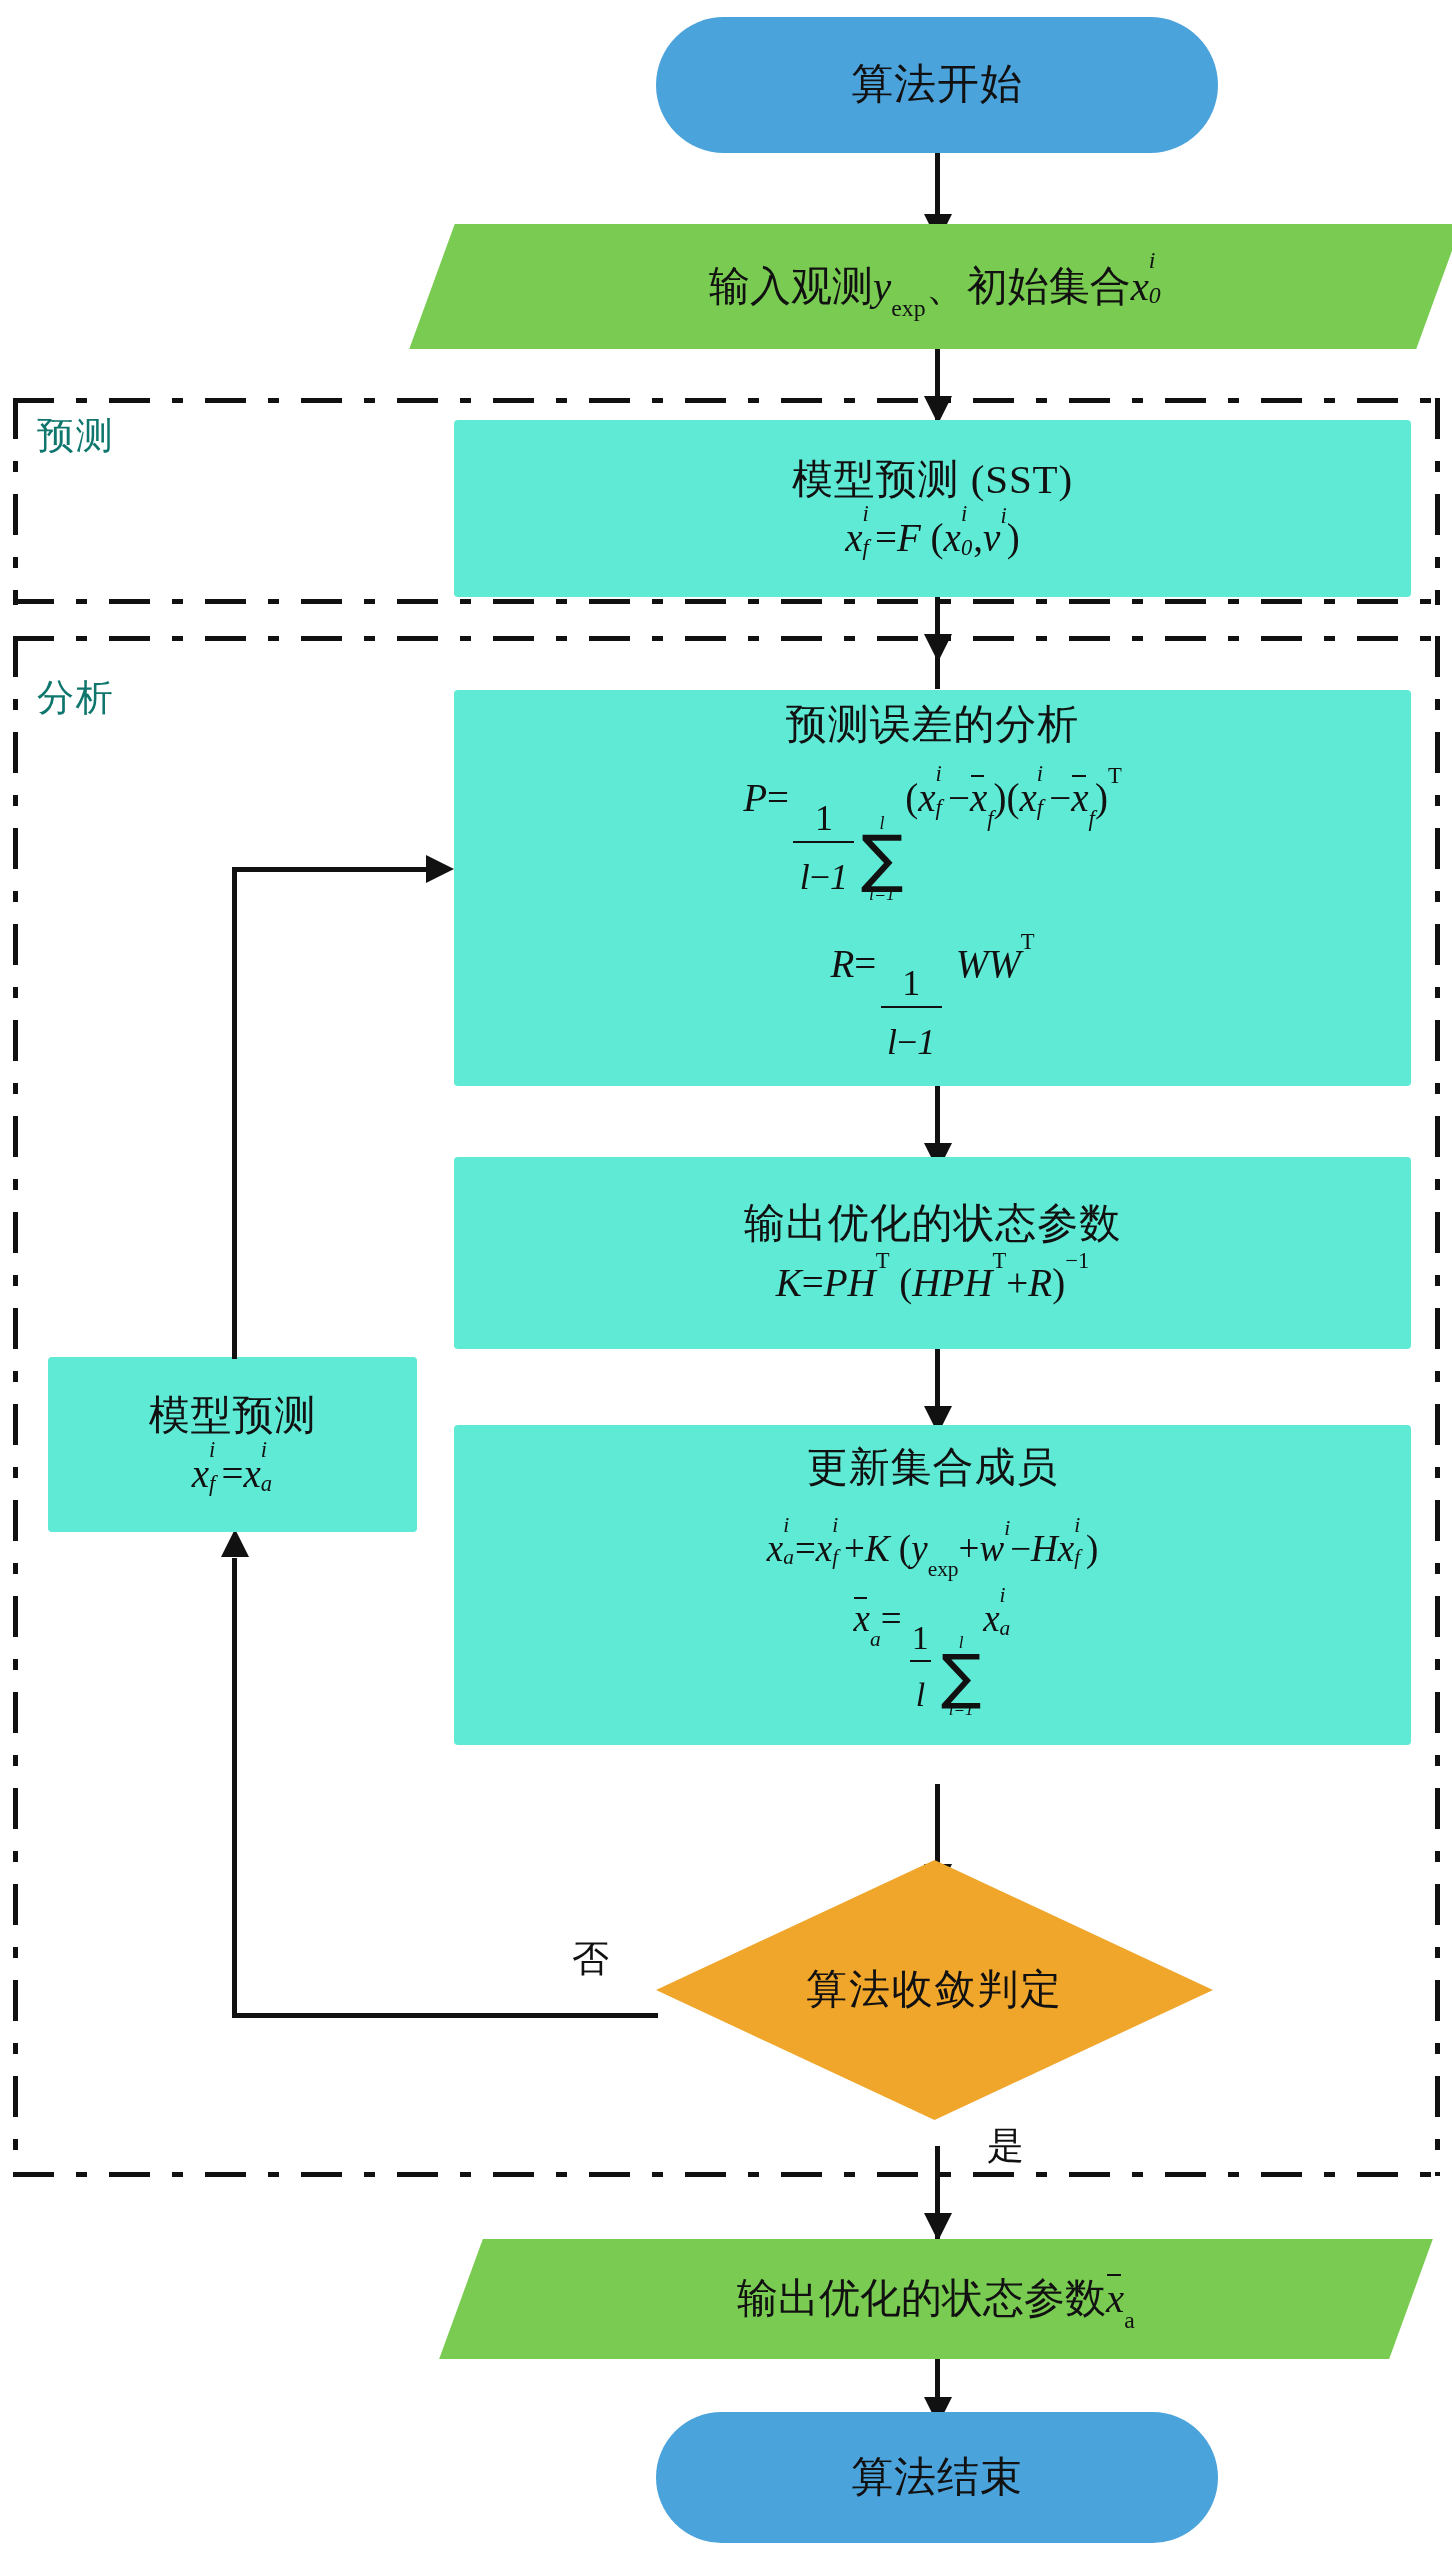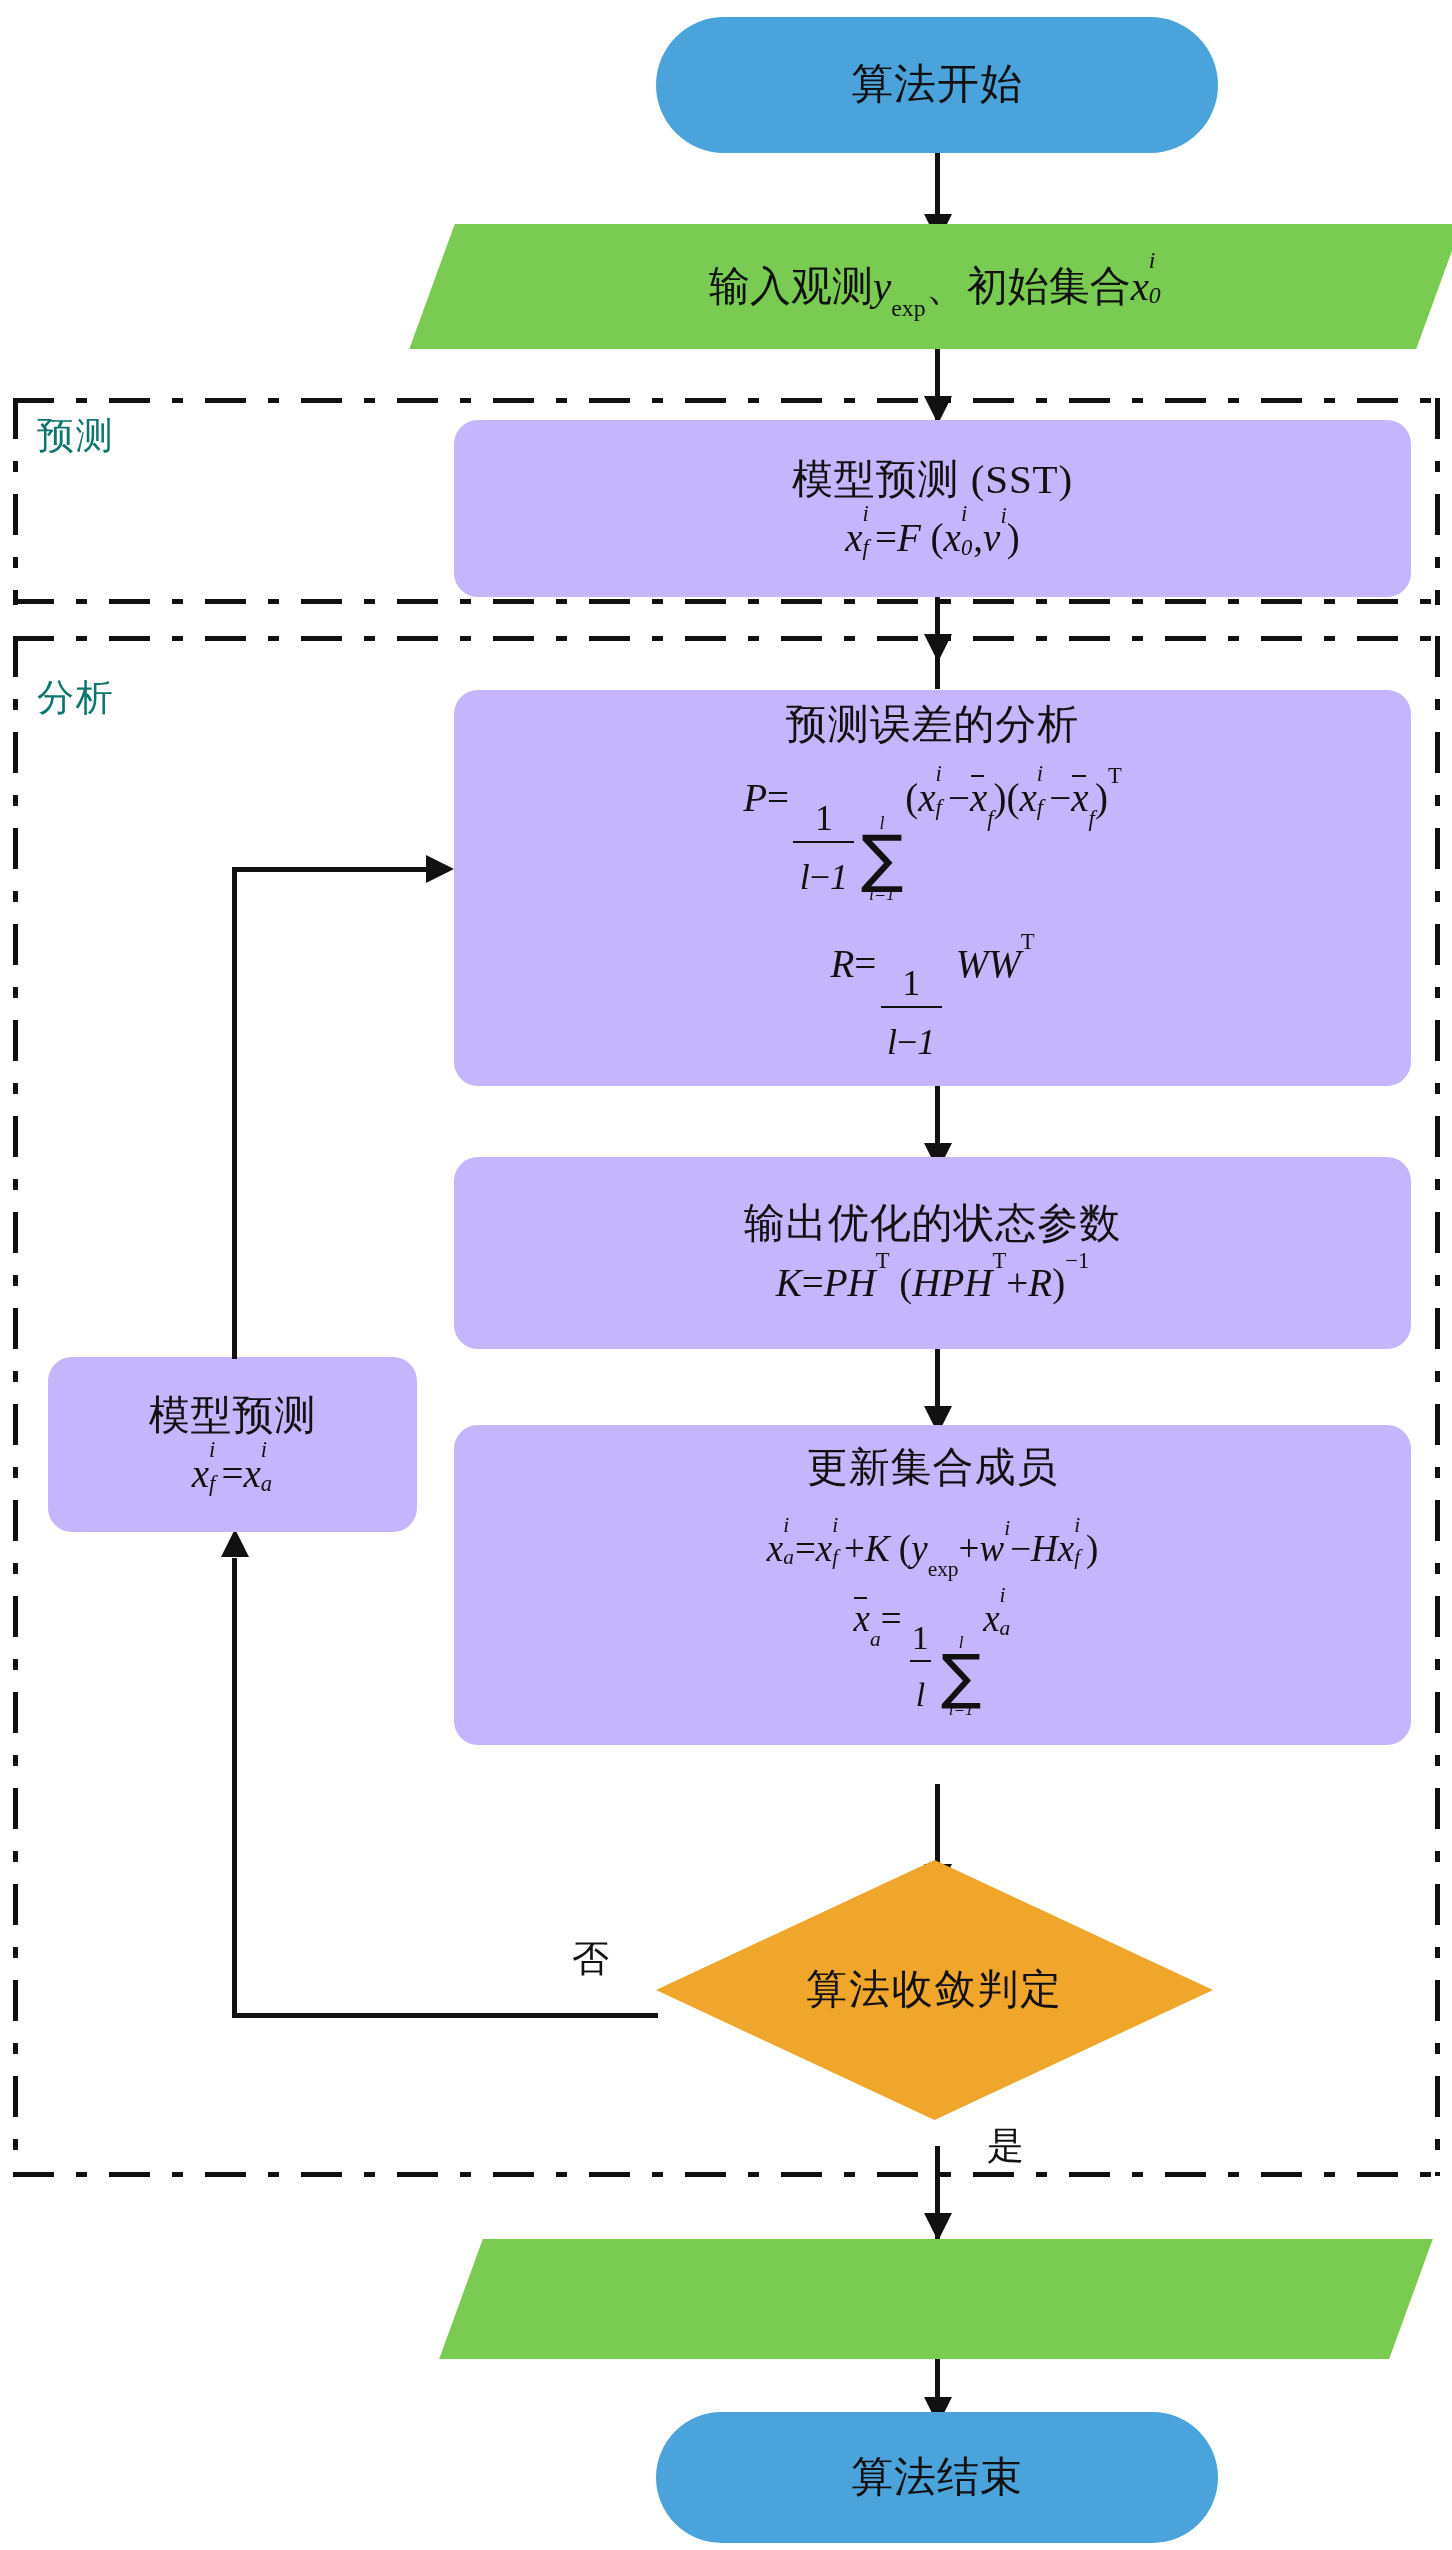--- a/index.html
+++ b/index.html
@@ -46,22 +46,22 @@
     background: #79CC51;
     transform: skewX(-20deg);
     z-index: 0;
   }
   .io-parallelogram .io-label {
     position: relative;
     z-index: 1;
   }
 
   .process {
-    background: #c4b5fd;
-    border-radius: 24px;
+    background: #5eead4;
+    border-radius: 4px;
     font-size: 41px;
     text-align: right;
   }
 
   .decision {
     background: transparent;
     font-size: 41px;
   }
   .decision .diamond-bg {
     position: absolute;
@@ -334,20 +334,23 @@
   <div class="conn-v" style="left:232px; top:867px; height:492px;"></div>
   <div class="conn-h" style="left:232px; top:867px; width:205px;"></div>
   <div class="arrow-right" style="left:426px; top:855px;"></div>
 
   <div class="conn-v" style="left:935px; top:2146px; height:101px;"></div>
   <div class="arrow-down" style="left:924px; top:2213px;"></div>
   <div class="edge-label" style="left:987px; top:2121px;">是</div>
 
   <div class="node io-parallelogram" style="left:461px; top:2239px; width:950px; height:120px;">
     <span class="skew-bg"></span>
+    <span class="io-label math">
+      <span class="up">输出优化的状态参数</span><span class="ovl">x</span><sub class="up">a</sub>
+    </span>
   </div>
 
   <div class="conn-v" style="left:935px; top:2359px; height:70px;"></div>
   <div class="arrow-down" style="left:924px; top:2397px;"></div>
 
   <div class="node terminator" style="left:656px; top:2412px; width:562px; height:131px;">
     <span class="title-cn">算法结束</span>
   </div>
 
 </div>

